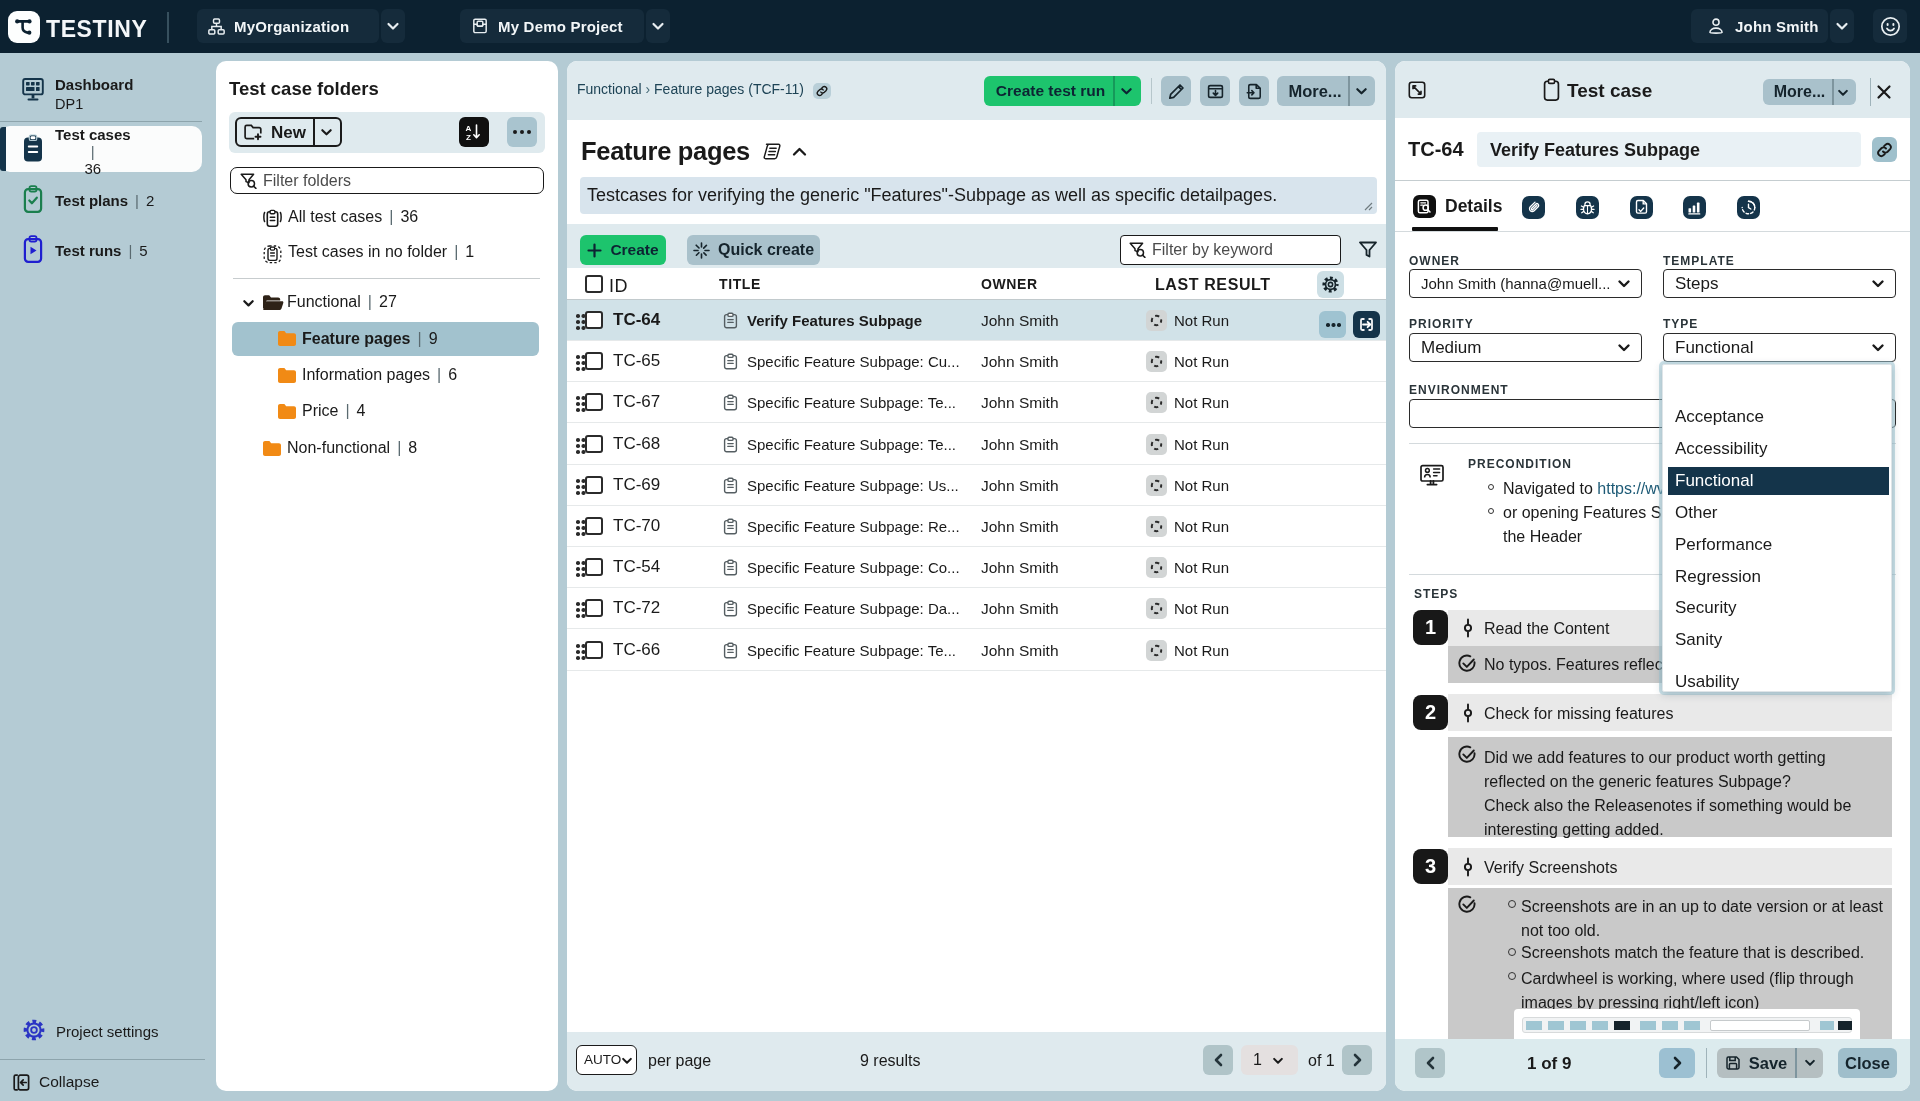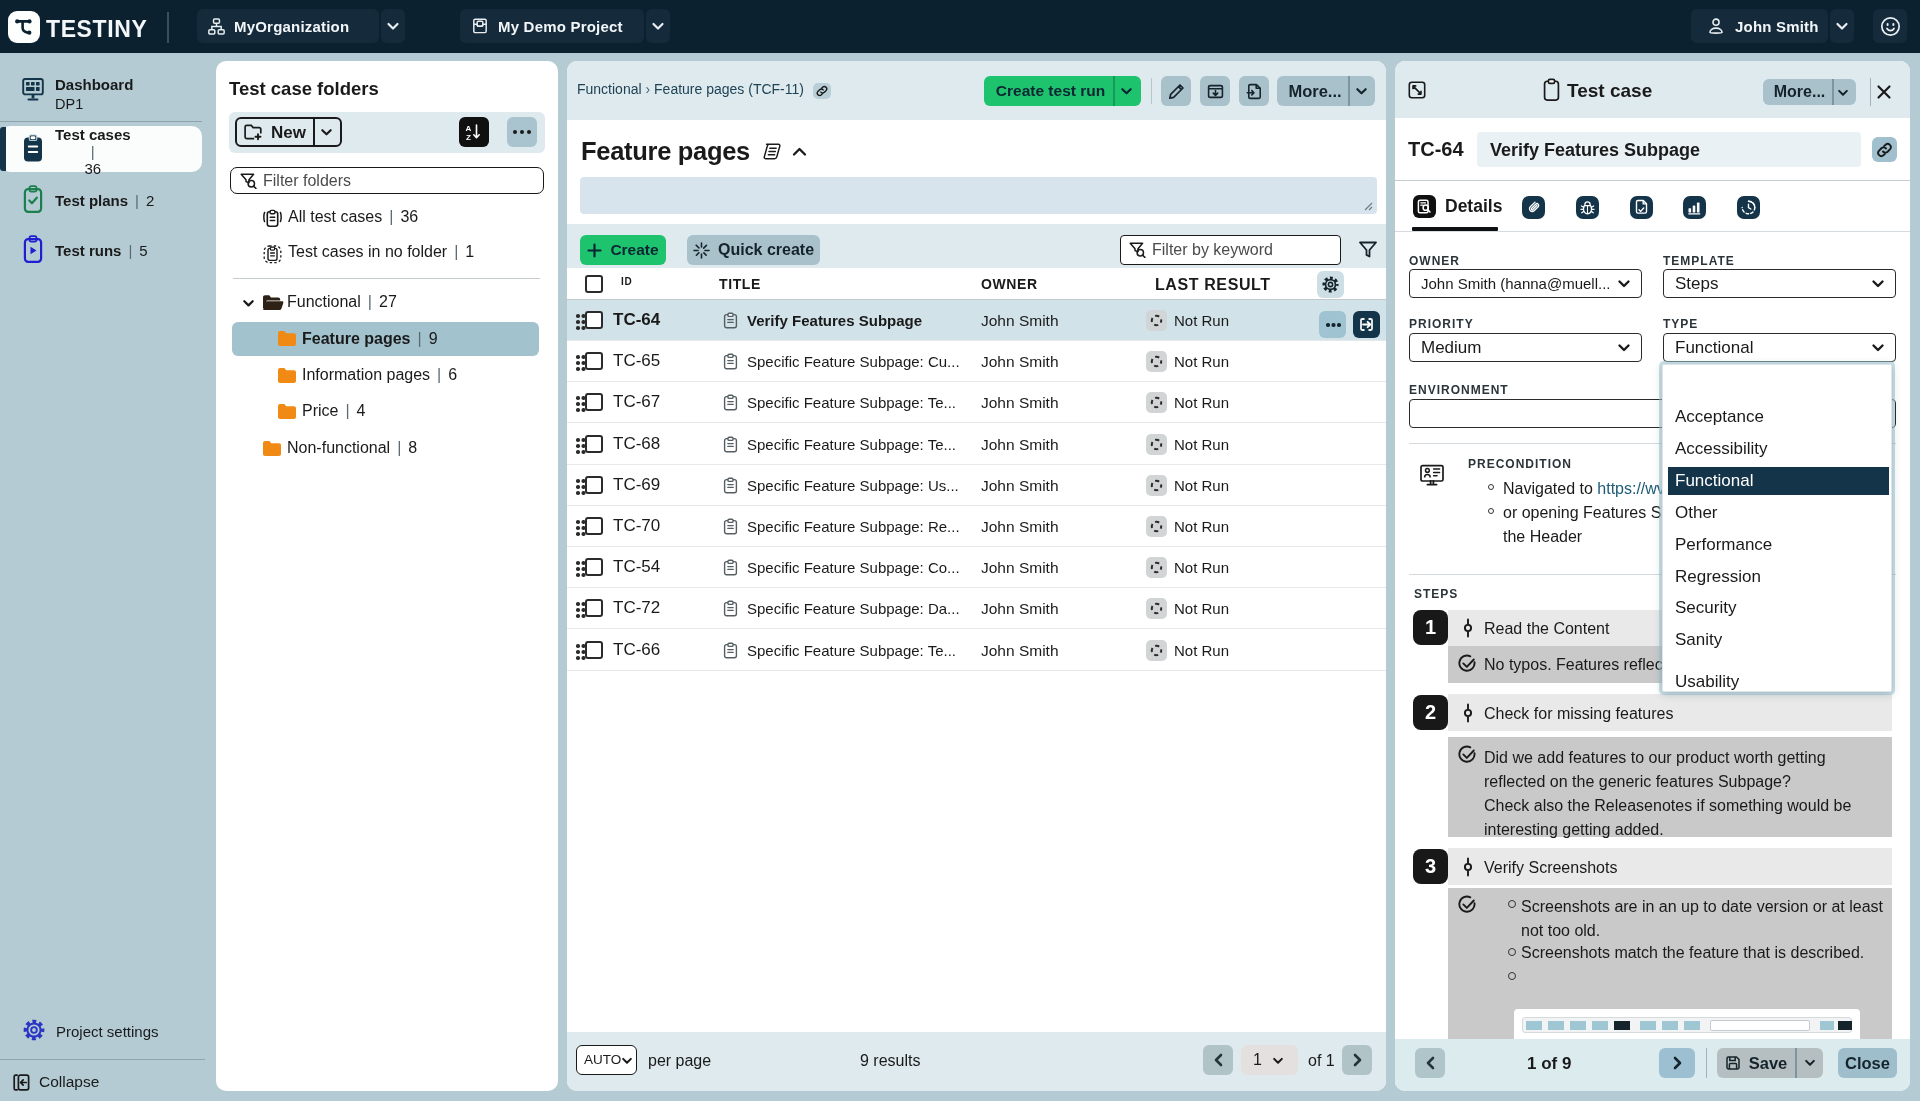--- a/index.html
+++ b/index.html
@@ -300,20 +300,21 @@
 
   <div class="abs" style="left:14px;top:76px;font-size:25.5px;font-weight:700;letter-spacing:-0.3px;">Feature pages</div>
   <svg class="abs" style="left:196px;top:82px;" width="19" height="17" viewBox="0 0 19 17" fill="none" stroke="#1a1a1a" stroke-width="1.5">
     <path d="M3.5 1.3h12c1 0 1.6.8 1.3 1.8l-3 10.8c-.3 1-1.2 1.8-2.2 1.8h-9c-1 0-1.6-.8-1.3-1.8l3-10.8c.2-1 1.2-1.8 2.2-1.8z" stroke-linejoin="round"></path>
     <path d="M6.8 5.2h6.4M6 8.5h6.4M5.3 11.8h6.4" stroke-linecap="round" stroke-width="1.4"></path>
   </svg>
   <svg class="abs" style="left:225px;top:85px;" width="15" height="12" viewBox="0 0 15 12" fill="none" stroke="#1a1a1a" stroke-width="2.3" stroke-linecap="round" stroke-linejoin="round">
       <path d="M2 8.5L7.5 3 13 8.5"></path>
     </svg>
   <div class="abs" style="left:13px;top:116px;width:797px;height:37px;background:#d8e4ed;border-radius:4px;"></div>
+  <div class="abs" style="left:20px;top:124px;font-size:18px;">Testcases for verifying the generic "Features"-Subpage as well as specific detailpages.</div>
   <svg class="abs" style="left:797px;top:141px;" width="9" height="9" viewBox="0 0 9 9" stroke="#707b80" stroke-width="1.2">
       <path d="M8 1L1 8M8 5L5 8"></path>
     </svg>
 
   <div class="strip" style="top:163px;height:44px;"></div>
   <div class="gbtn abs" style="left:13px;top:174px;width:86px;height:30px;">
     <svg style="margin-right:8px;" width="15" height="15" viewBox="0 0 15 15" stroke="#0d2433" stroke-width="2.2" stroke-linecap="round">
         <path d="M7.5 1.5v12M1.5 7.5h12"></path>
       </svg>
     <span style="font-size:15.5px;">Create</span>
@@ -329,21 +330,21 @@
     <path d="M1.2 1.2h12.4L9 6.8v3l-3-1.2V6.8z" stroke-linejoin="round"></path>
     <circle cx="11.3" cy="10.8" r="3.2"></circle>
       <path d="M13.7 13.2l2.2 2.2" stroke-linecap="round"></path>
   </svg>
   <div class="abs" style="left:585px;top:180px;font-size:16px;color:#4b4b4b;">Filter by keyword</div>
   <svg class="abs" style="left:791px;top:179px;" width="20" height="20" viewBox="0 0 20 20" fill="none" stroke="#16242b" stroke-width="1.8" stroke-linejoin="round">
       <path d="M2 2.5h16L11.5 10v6.5l-3-1.6V10z"></path>
     </svg>
 
   <div class="abs" style="left:18px;top:214px;width:18px;height:18px;border:2px solid #2b2b2b;border-radius:3px;background:#fff;"></div>
-  <div class="abs" style="left:54px;top:215px;font-size:10px;font-weight:700;letter-spacing:.6px;">ID</div>
+  <div class="abs" style="left:42px;top:215px;font-size:18px;font-weight:400;letter-spacing:.6px;">ID</div>
   <div class="abs" style="left:152px;top:215px;font-size:14px;font-weight:700;letter-spacing:.6px;">TITLE</div>
   <div class="abs" style="left:414px;top:215px;font-size:14px;font-weight:700;letter-spacing:.6px;">OWNER</div>
   <div class="abs" style="left:588px;top:215px;font-size:16px;font-weight:700;letter-spacing:.6px;">LAST RESULT</div>
   <div class="abs" style="left:750px;top:210px;width:27px;height:27px;background:#cddfe5;border-radius:6px;"></div>
   <svg class="abs" style="left:755px;top:215px;" width="17" height="17" viewBox="0 0 24 24" fill="none" stroke="#16242b">
     <circle cx="12" cy="12" r="9.2" stroke-width="4.4" stroke-dasharray="4.05 3.18" stroke-dashoffset="2"></circle>
     <circle cx="12" cy="12" r="7" stroke-width="2.4"></circle>
     <circle cx="12" cy="12" r="3" stroke-width="2.2"></circle>
   </svg>
   <div class="abs" style="left:0;top:238px;width:819px;height:1.5px;background:#c2cacd;"></div>
@@ -694,20 +695,21 @@
   <div class="abs" style="left:53px;top:827px;width:444px;height:151px;background:#c9c9c9;"></div>
   <svg class="abs" style="left:62px;top:834px;" width="20" height="20" viewBox="0 0 20 20" fill="none" stroke="#1a1a1a" stroke-width="1.9">
       <path d="M17.5 8.2a7.6 7.6 0 11-4.2-5.9" stroke-linecap="round"></path>
       <path d="M6.3 9.4l3.5 3.5 7-7.4" stroke-linecap="round" stroke-linejoin="round"></path>
     </svg>
   <div class="abs" style="left:113px;top:839px;width:8px;height:8px;border:1.6px solid #333;border-radius:50%;"></div>
   <div class="abs" style="left:126px;top:834px;font-size:16px;line-height:24px;width:382px;">Screenshots are in an up to date version or at least not too old.</div>
   <div class="abs" style="left:113px;top:887px;width:8px;height:8px;border:1.6px solid #333;border-radius:50%;"></div>
   <div class="abs" style="left:126px;top:883px;font-size:16px;">Screenshots match the feature that is described.</div>
   <div class="abs" style="left:113px;top:911px;width:8px;height:8px;border:1.6px solid #333;border-radius:50%;"></div>
+  <div class="abs" style="left:126px;top:906px;font-size:16px;line-height:24px;width:382px;">Cardwheel is working, where used (flip through images by pressing right/left icon)</div>
   <div class="abs" style="left:119px;top:948px;width:346px;height:30px;background:#fff;border-radius:4px 4px 0 0;">
     <div class="abs" style="left:8px;top:8px;width:330px;height:16px;background:#f1f3f4;border:1px solid #d7dadb;border-radius:3px;"></div>
     <div class="abs" style="left:12px;top:12px;width:16px;height:9px;background:#9fc6d3;box-shadow:22px 0 0 #9fc6d3,44px 0 0 #9fc6d3,66px 0 0 #9fc6d3;"></div>
     <div class="abs" style="left:100px;top:12px;width:16px;height:9px;background:#15232b;"></div>
     <div class="abs" style="left:126px;top:12px;width:16px;height:9px;background:#9fc6d3;box-shadow:22px 0 0 #9fc6d3,44px 0 0 #9fc6d3;"></div>
     <div class="abs" style="left:196px;top:11px;width:100px;height:11px;background:#fff;border:1px solid #c6cacc;border-radius:2px;"></div>
     <div class="abs" style="left:306px;top:12px;width:14px;height:9px;background:#9fc6d3;"></div>
     <div class="abs" style="left:324px;top:12px;width:14px;height:9px;background:#15232b;"></div>
   </div>
 

